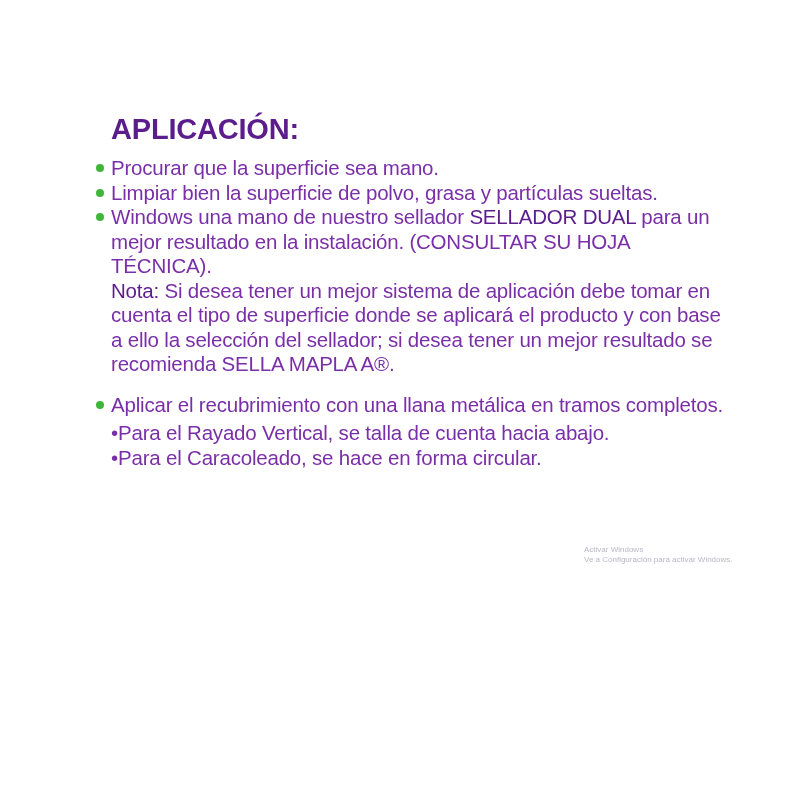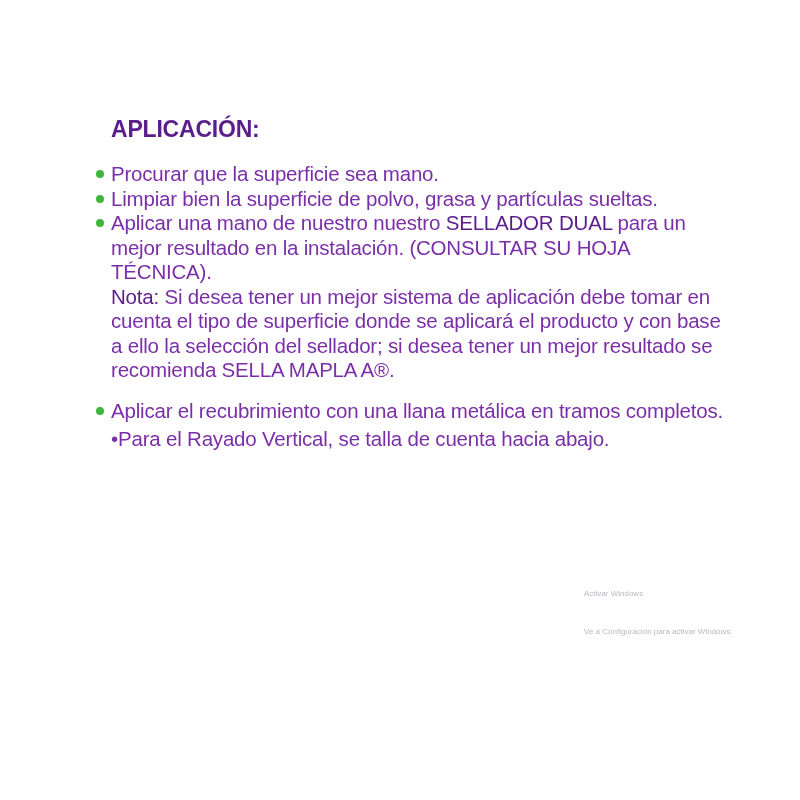--- a/index.html
+++ b/index.html
@@ -11,72 +11,73 @@
     position: absolute; left: 96px; top: 114px; width: 630px;
     color: #7a2fa8;
     font-size: 20.5px;
     line-height: 24.5px;
     letter-spacing: -0.2px;
   }
   .title {
     margin-left: 15px;
     font-weight: bold;
     color: #5b1c8c;
-    font-size: 23px;
+    font-size: 29px;
     line-height: 30px;
-    margin-bottom: 18px;
+    margin-bottom: 12px;
   }
   .item {
     position: relative;
     padding-left: 15px;
   }
   .bullet {
     position: absolute; left: 0; top: 8px;
     width: 8px; height: 8px; border-radius: 50%;
     background: #3db63a;
   }
   .strong { font-weight: normal; color: #5b1c8c; }
   .note { padding-left: 15px; margin-bottom: 16px; }
   .gap { height: 4px; }
   .sub { padding-left: 15px; }
   .justify { text-align: justify; text-align-last: left; }
   .watermark {
-    position: absolute; left: 584px; top: 589px;
+    position: absolute; left: 584px; top: 545px;
     color: #b8b8c4; font-size: 8px; line-height: 10px;
   }
-  .watermark .l2 { padding-left: 0; margin-top: 28px; }
+  .watermark .l2 { padding-left: 0; }
 </style>
 </head>
 <body>
 
 <div class="doc">
   <div class="title">APLICACIÓN:</div>
 
   <div class="item">
     <span class="bullet"></span>
     <span>Procurar que la superficie sea mano.</span>
   </div>
   <div class="item">
     <span class="bullet"></span>
     <span>Limpiar bien la superficie de polvo, grasa y partículas sueltas.</span>
   </div>
   <div class="item">
     <span class="bullet"></span>
-    <span>Aplicar una mano de nuestro nuestro </span><span class="strong">SELLADOR DUAL</span><span> para un mejor resultado en la instalación. (CONSULTAR SU HOJA TÉCNICA).</span>
+    <span>Windows una mano de nuestro sellador </span><span class="strong">SELLADOR DUAL</span><span> para un mejor resultado en la instalación. (CONSULTAR SU HOJA TÉCNICA).</span>
   </div>
 
   <div class="note">
     <span class="strong">Nota:</span><span> Si desea tener un mejor sistema de aplicación debe tomar en cuenta el tipo de superficie donde se aplicará el producto y con base a ello la selección del sellador; si desea tener un mejor resultado se recomienda SELLA MAPLA A®.</span>
   </div>
 
   <div class="item">
     <span class="bullet"></span>
     <span>Aplicar el recubrimiento con una llana metálica en tramos completos.</span>
   </div>
   <div class="gap"></div>
 
   <div class="sub">•Para el Rayado Vertical, se talla de cuenta hacia abajo.</div>
+  <div class="sub">•Para el Caracoleado, se hace en forma circular.</div>
 </div>
 
 <div class="watermark">
   <div>Activar Windows</div>
   <div class="l2">Ve a Configuración para activar Windows.</div>
 </div>
 
 </body></html>

